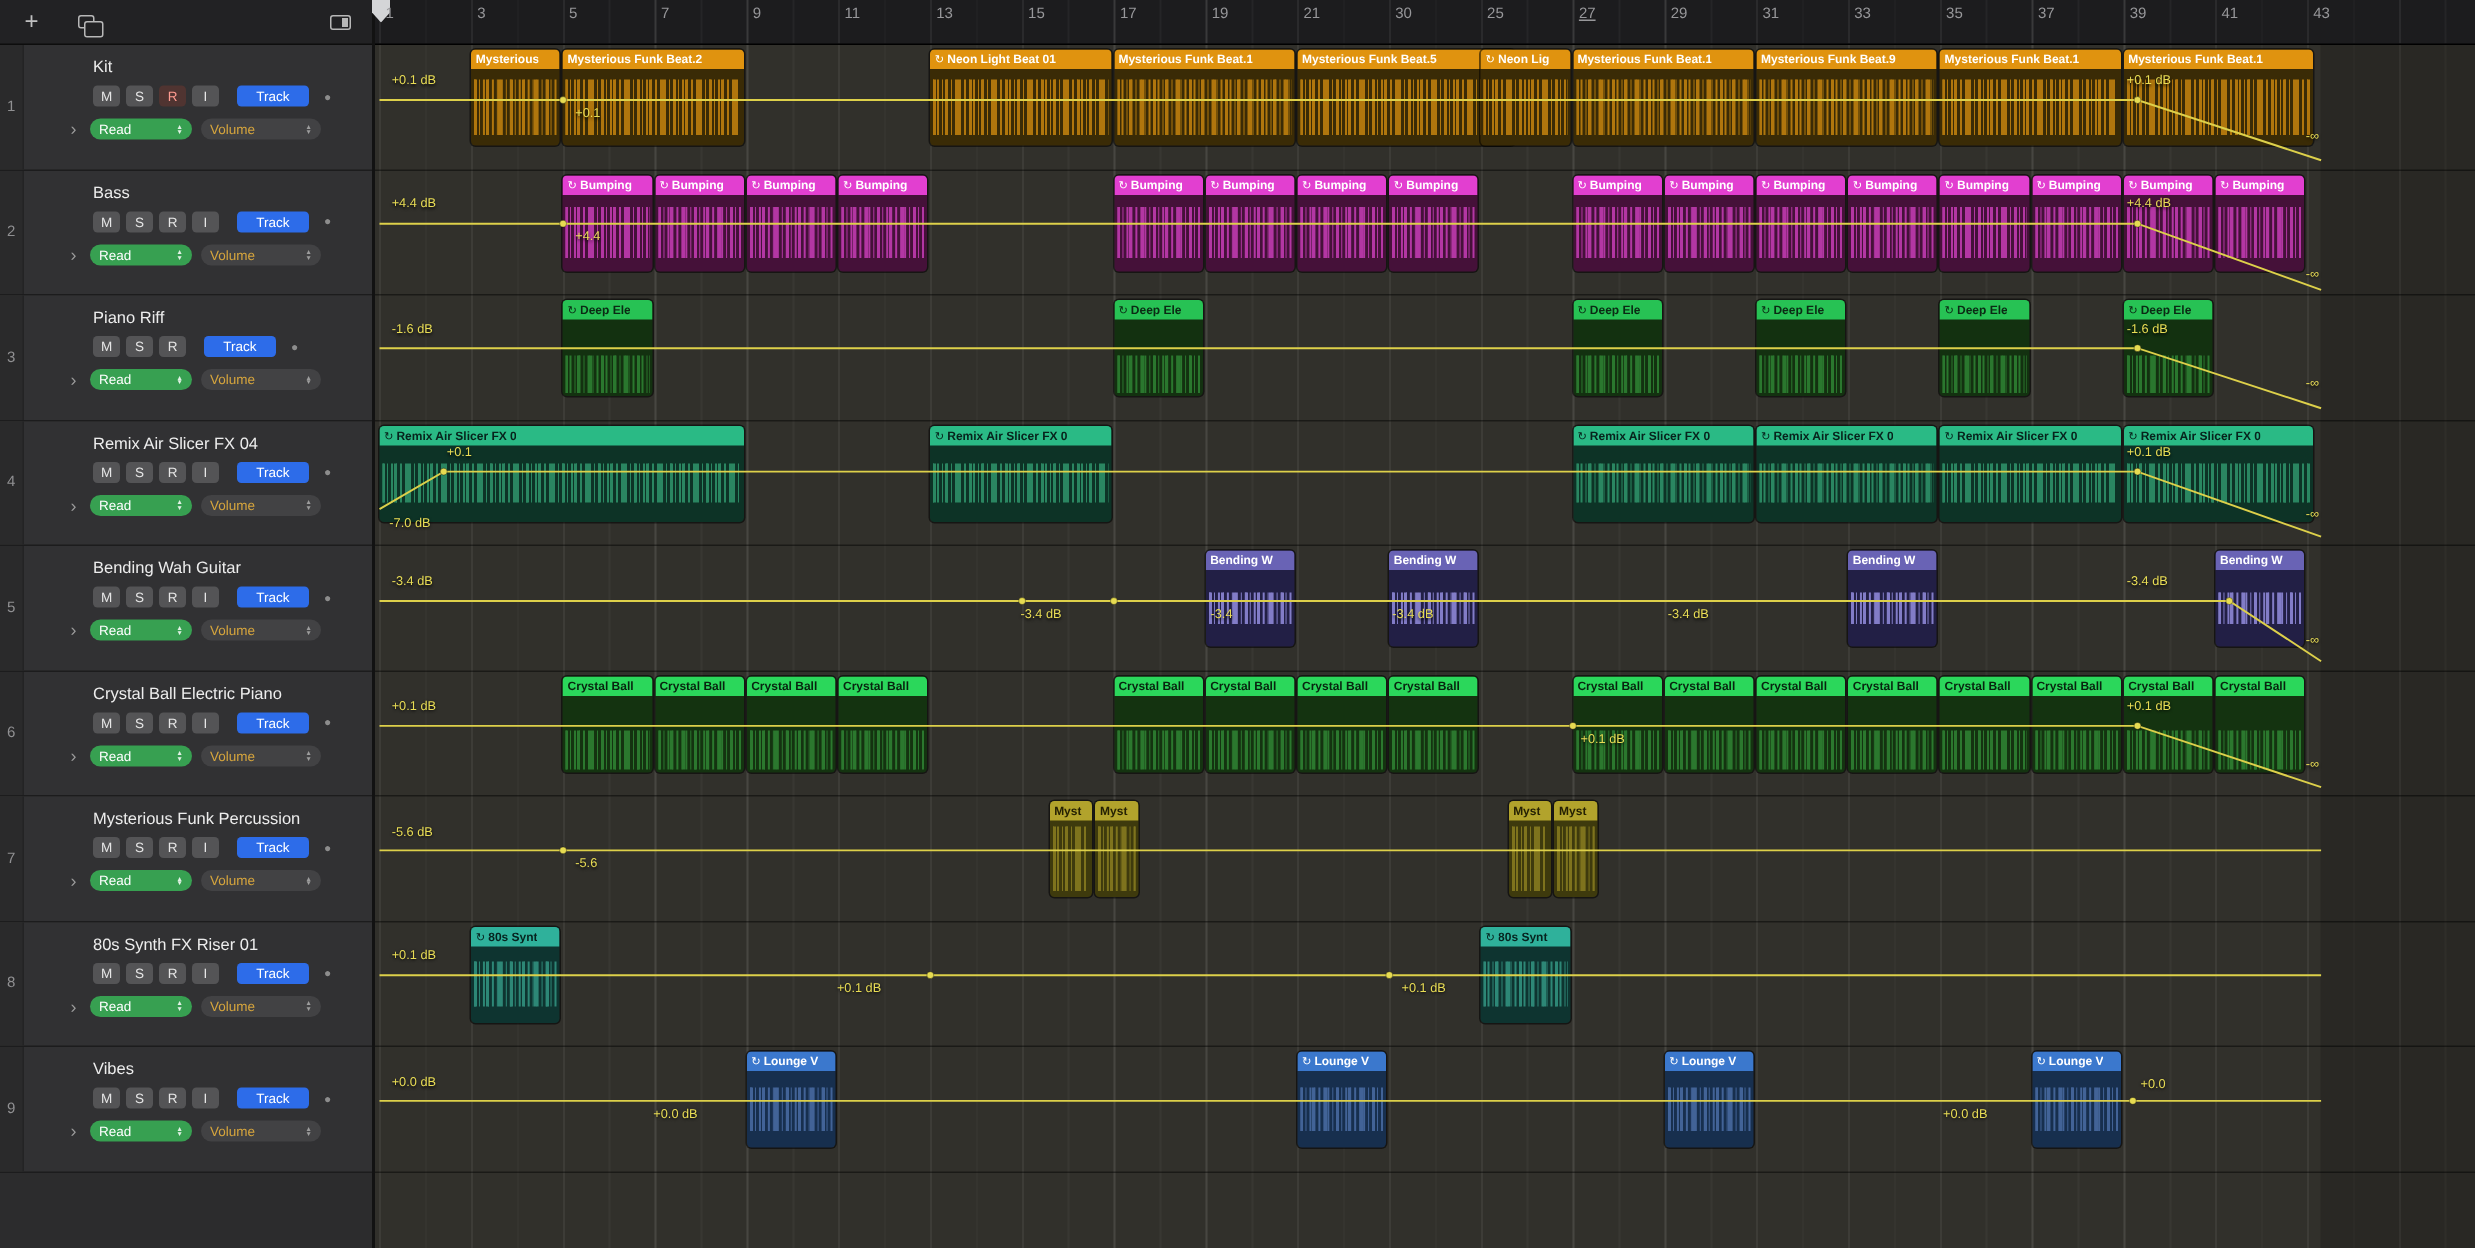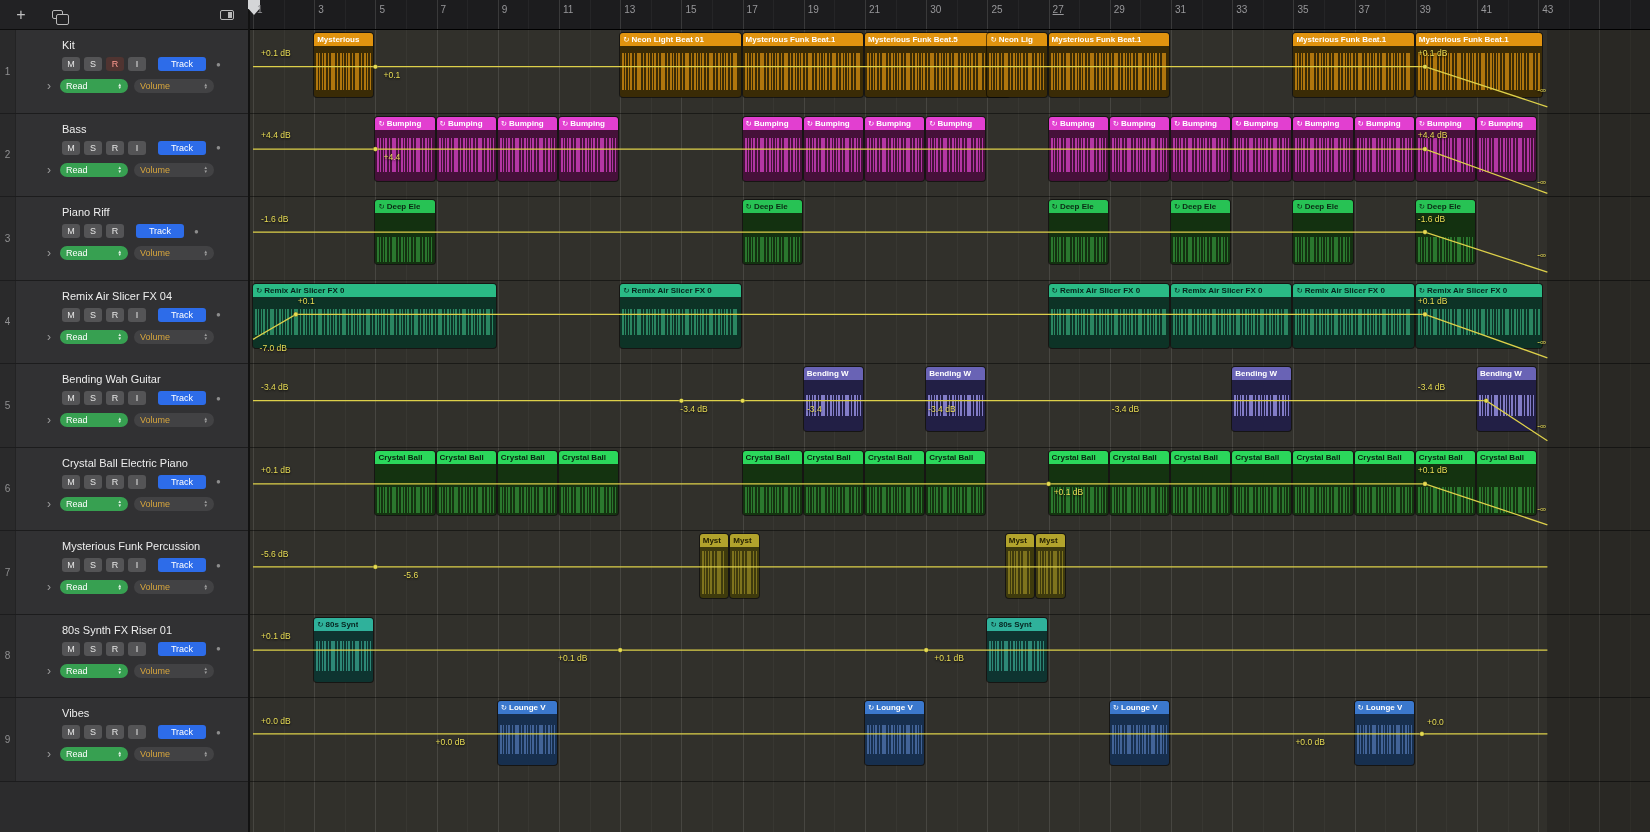--- a/index.html
+++ b/index.html
@@ -351,20 +351,26 @@
         <span class="rnum" style="left: 1292.2px;">43</span>
       </div>
     <div class="lanes">
         <div class="lane">
           <div class="region" style="left: 64.2px; width: 59.2px; background: rgb(58, 43, 6);">
             <div class="rhead" style="background: rgb(224, 147, 15); color: rgb(255, 255, 255);">
               <span class="rlabel">Mysterious</span>
             </div>
             <div class="wave" style="--wv: #bd7f0e; height: 36.72px; top: 20.14px;"></div>
           </div>
+          <div class="region" style="left: 125.4px; width: 120.4px; background: rgb(58, 43, 6);">
+            <div class="rhead" style="background: rgb(224, 147, 15); color: rgb(255, 255, 255);">
+              <span class="rlabel">Mysterious Funk Beat.2</span>
+            </div>
+            <div class="wave" style="--wv: #bd7f0e; height: 36.72px; top: 20.14px;"></div>
+          </div>
           <div class="region" style="left: 370.2px; width: 120.4px; background: rgb(58, 43, 6);">
             <div class="rhead" style="background: rgb(224, 147, 15); color: rgb(255, 255, 255);">
               <span class="loopico">↻</span>
               <span class="rlabel">Neon Light Beat 01</span>
             </div>
             <div class="wave" style="--wv: #bd7f0e; height: 36.72px; top: 20.14px;"></div>
           </div>
           <div class="region" style="left: 492.6px; width: 120.4px; background: rgb(58, 43, 6);">
             <div class="rhead" style="background: rgb(224, 147, 15); color: rgb(255, 255, 255);">
               <span class="rlabel">Mysterious Funk Beat.1</span>
@@ -380,20 +386,26 @@
           <div class="region" style="left: 737.4px; width: 59.2px; background: rgb(58, 43, 6);">
             <div class="rhead" style="background: rgb(224, 147, 15); color: rgb(255, 255, 255);">
               <span class="loopico">↻</span>
               <span class="rlabel">Neon Lig</span>
             </div>
             <div class="wave" style="--wv: #bd7f0e; height: 36.72px; top: 20.14px;"></div>
           </div>
           <div class="region" style="left: 798.6px; width: 120.4px; background: rgb(58, 43, 6);">
             <div class="rhead" style="background: rgb(224, 147, 15); color: rgb(255, 255, 255);">
               <span class="rlabel">Mysterious Funk Beat.1</span>
+            </div>
+            <div class="wave" style="--wv: #bd7f0e; height: 36.72px; top: 20.14px;"></div>
+          </div>
+          <div class="region" style="left: 921px; width: 120.4px; background: rgb(58, 43, 6);">
+            <div class="rhead" style="background: rgb(224, 147, 15); color: rgb(255, 255, 255);">
+              <span class="rlabel">Mysterious Funk Beat.9</span>
             </div>
             <div class="wave" style="--wv: #bd7f0e; height: 36.72px; top: 20.14px;"></div>
           </div>
           <div class="region" style="left: 1043.4px; width: 120.4px; background: rgb(58, 43, 6);">
             <div class="rhead" style="background: rgb(224, 147, 15); color: rgb(255, 255, 255);">
               <span class="rlabel">Mysterious Funk Beat.1</span>
             </div>
             <div class="wave" style="--wv: #bd7f0e; height: 36.72px; top: 20.14px;"></div>
           </div>
           <div class="region" style="left: 1165.8px; width: 126.52px; background: rgb(58, 43, 6);">
@@ -808,21 +820,21 @@
             <div class="rhead" style="background: rgb(178, 163, 44); color: rgb(37, 33, 3);">
               <span class="rlabel">Myst</span>
             </div>
             <div class="wave" style="--wv: #857b20; height: 43.35px; top: 16.825px;"></div>
           </div>
           <svg class="autosvg" width="1400" height="83.5">
             <polyline class="autoline" points="3.0,35.9 1297.4,35.9"></polyline>
             <circle class="autodot" cx="125.4" cy="35.9" r="2.3"></circle>
           </svg>
           <span class="autolabel" style="left: 11.12px; top: 17.535px;">-5.6 dB</span>
-          <span class="autolabel" style="left: 133.52px; top: 39.245px; margin-left: 20px;">-5.6</span>
+          <span class="autolabel" style="left: 133.52px; top: 39.245px;">-5.6</span>
         </div>
         <div class="lane">
           <div class="region" style="left: 64.2px; width: 59.2px; background: rgb(14, 52, 48);">
             <div class="rhead" style="background: rgb(47, 177, 155); color: rgb(6, 35, 31);">
               <span class="loopico">↻</span>
               <span class="rlabel">80s Synt</span>
             </div>
             <div class="wave" style="--wv: #31907e; height: 30.6px; top: 23.2px;"></div>
           </div>
           <div class="region" style="left: 737.4px; width: 59.2px; background: rgb(14, 52, 48);">

